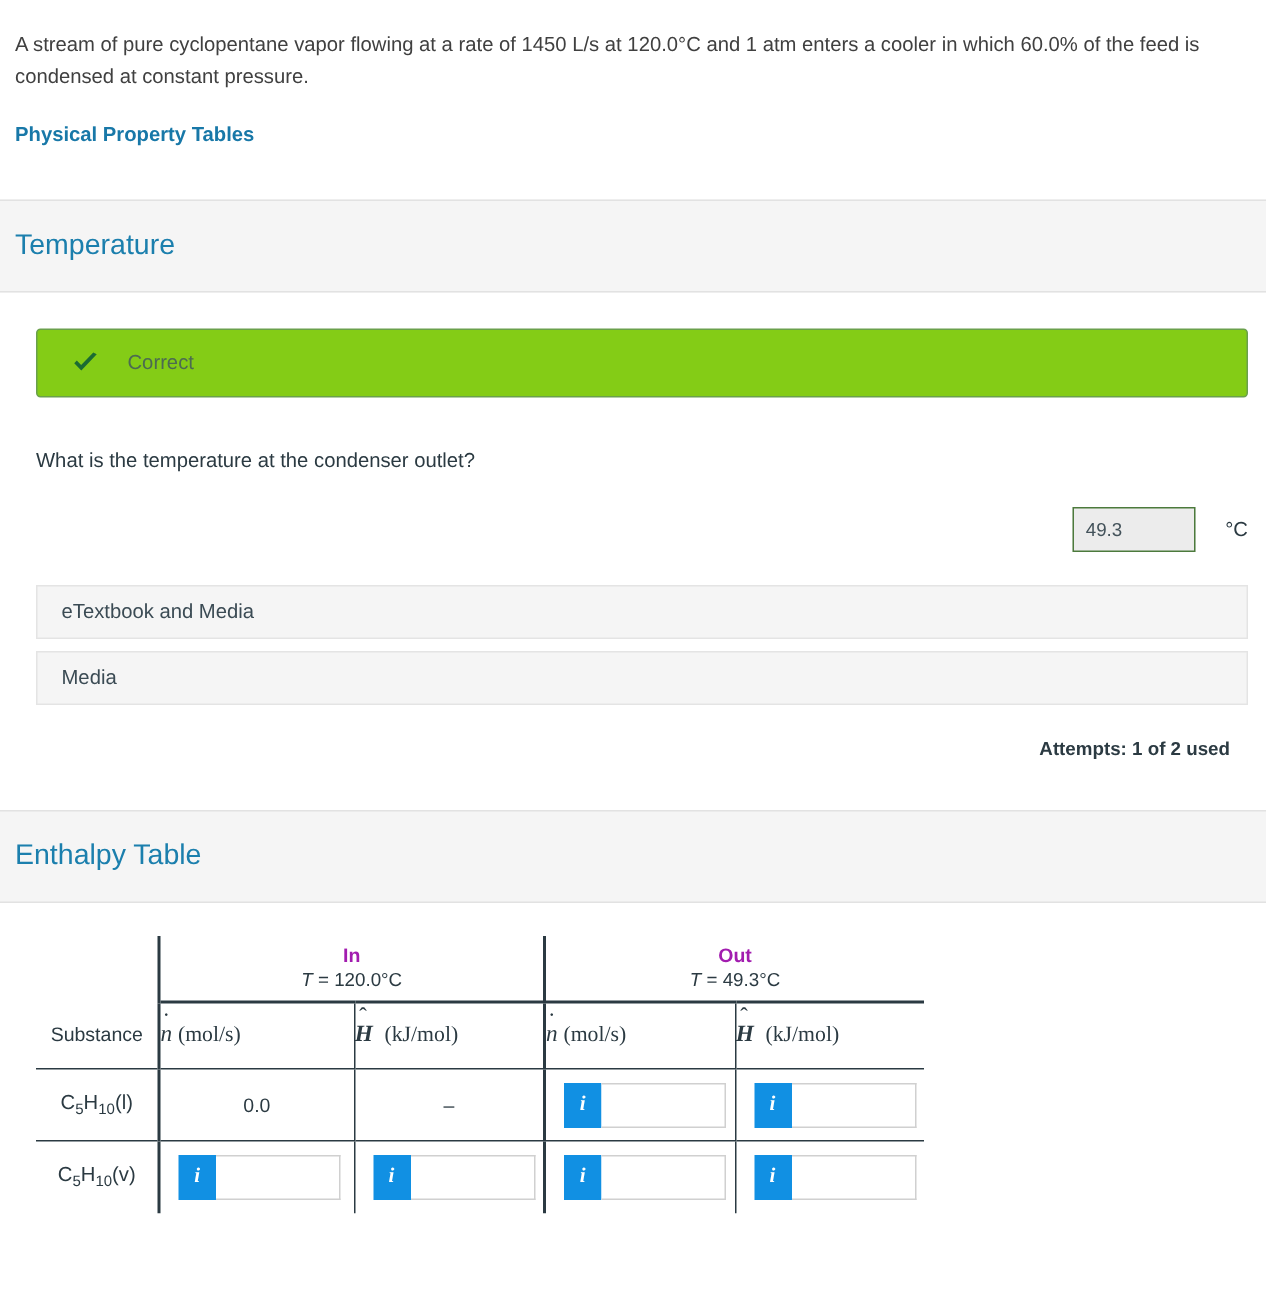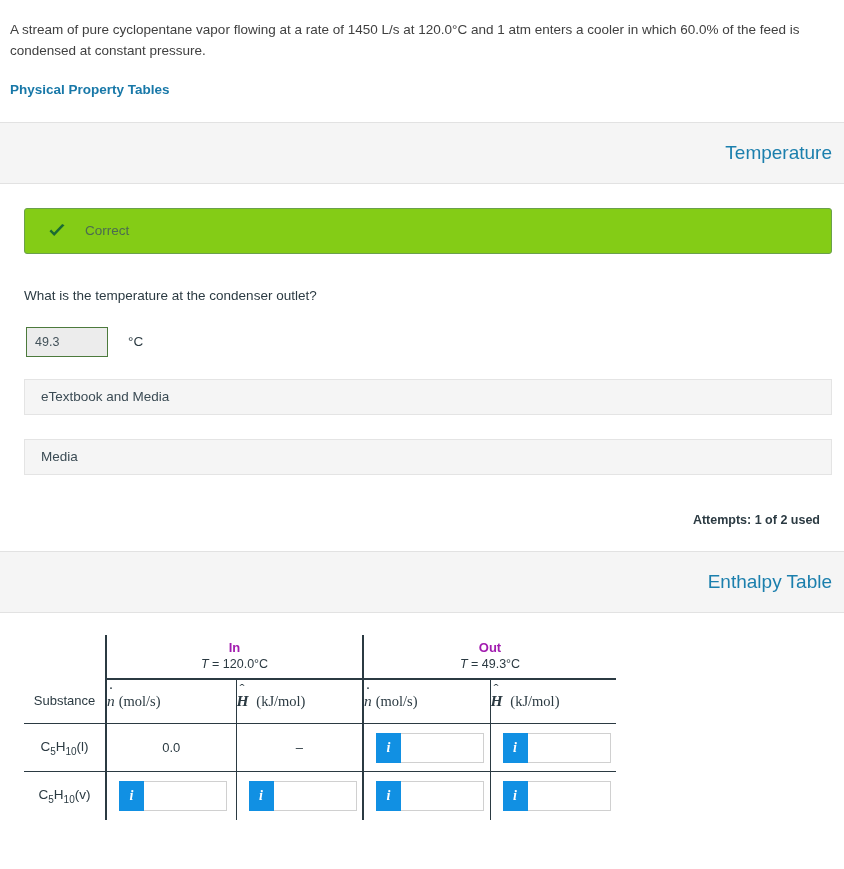--- a/index.html
+++ b/index.html
@@ -29,22 +29,21 @@
     cursor: pointer;
     font-weight: bold;
   }
 
   
   .section-band {
     background: #f5f5f5;
     border-top: 1px solid #e2e2e2;
     border-bottom: 1px solid #e2e2e2;
     padding: 19px 12px 19px 10px;
-    margin-top: 24px;
-    text-align: right;
+    margin-top: 34px;
   }
   .section-title {
     font-size: 19px;
     font-weight: 400;
     color: #1b7fad;
     margin: 0;
     line-height: 1.15;
   }
 
   
@@ -72,20 +71,21 @@
 
   
   .question-wrap { padding: 34px 12px 0 24px; }
   .question-text { font-size: 13.5px; color: #2b3a42; }
 
   .answer-row {
     display: flex;
     align-items: center;
     margin-top: 24px;
     margin-left: 2px;
+    justify-content: flex-end;
   }
   .answer-input {
     width: 82px;
     height: 30px;
     border: 1px solid #4c7a3c;
     background: #ececec;
     font-family: "Liberation Sans", sans-serif;
     font-size: 12.5px;
     color: #43525a;
     padding: 0 8px;
@@ -107,21 +107,21 @@
     height: 36px;
     line-height: 34px;
     background: #f5f5f5;
     border: 1px solid #e4e4e4;
     text-align: left;
     padding: 0 16px;
     font-family: "Liberation Sans", sans-serif;
     font-size: 13.5px;
     color: #3b4b54;
     cursor: pointer;
-    margin-bottom: 24px;
+    margin-bottom: 8px;
   }
 
   .attempts {
     text-align: right;
     font-size: 12.5px;
     font-weight: bold;
     color: #2b3a42;
     padding: 14px 12px 0 0;
     max-width: 832px;
   }

